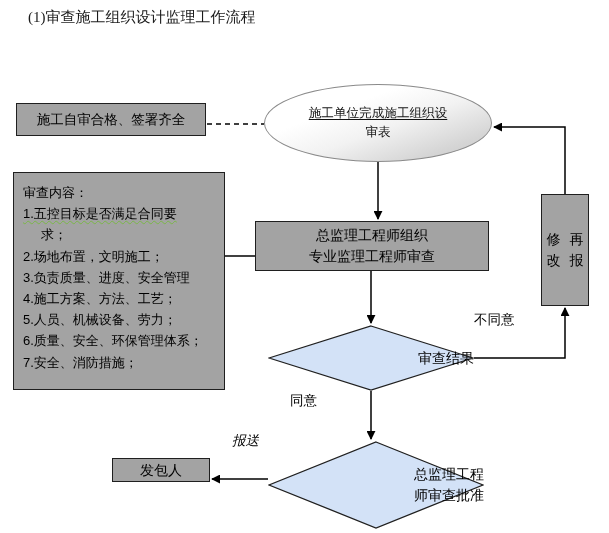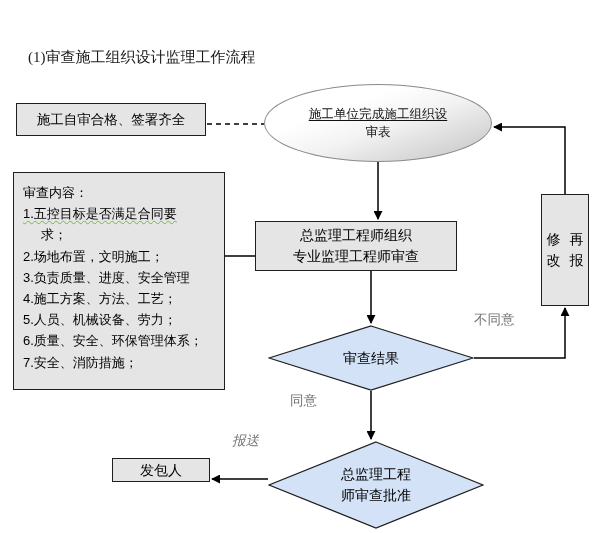--- a/index.html
+++ b/index.html
@@ -23,33 +23,32 @@
   }
   .page-title {
     position: absolute;
     left: 28px;
     top: 7px;
     font-size: 15px;
     line-height: 20px;
     color: #1a1a1a;
     white-space: nowrap;
     font-family: "Liberation Serif", "DejaVu Serif", serif;
-    margin-top: 40px;
   }
   
   .node {
     position: absolute;
     box-sizing: border-box;
     display: flex;
     align-items: center;
     justify-content: center;
     text-align: center;
   }
   .rect {
-    background: #e5e5e5;
+    background: #a3a3a3;
     border: 1.3px solid #1f1f1f;
     font-size: 13.5px;
     line-height: 19px;
   }
   
   #box-selfcheck {
     left: 16px;
     top: 103px;
     width: 190px;
     height: 33px;
@@ -77,21 +76,21 @@
     text-decoration: underline;
     text-decoration-style: wavy;
     text-decoration-color: #7ab648;
     text-decoration-thickness: 1px;
     text-underline-offset: 2px;
   }
   
   #box-process {
     left: 255px;
     top: 221px;
-    width: 202px;
+    width: 234px;
     height: 50px;
     flex-direction: column;
     font-size: 14px;
     line-height: 21px;
   }
   
   #box-revise {
     left: 541px;
     top: 194px;
     width: 48px;
@@ -119,38 +118,39 @@
     background: linear-gradient(160deg, #ffffff 0%, #ffffff 32%, #f2f2f2 55%, #d5d5d5 82%, #c7c7c7 100%);
     flex-direction: column;
     font-size: 12.6px;
     line-height: 18px;
     color: #111111;
   }
   #ellipse-start .ul {
     text-decoration: underline;
     text-decoration-thickness: 1px;
     text-underline-offset: 2px;
+    font-family: Liberation Mono, monospace;
   }
   
   .diamond-wrap {
     position: absolute;
   }
   .diamond-wrap svg {
     display: block;
     position: absolute;
     left: 0; top: 0;
   }
   .diamond-label {
     position: absolute;
     left: 0; top: 0;
     width: 100%;
     height: 100%;
     display: flex;
     flex-direction: column;
-    align-items: center;
+    align-items: flex-end;
     justify-content: center;
     text-align: center;
     font-size: 14px;
     line-height: 21px;
     pointer-events: none;
   }
   #diamond-result {
     left: 268px;
     top: 325px;
     width: 206px;
@@ -161,21 +161,21 @@
     top: 441px;
     width: 216px;
     height: 88px;
   }
   
   .edge-label {
     position: absolute;
     font-size: 13.5px;
     line-height: 18px;
     white-space: nowrap;
-    color: #737373;
+    color: #000000;
     text-align: right;
   }
   #label-agree  { left: 290px; top: 392px; }
   #label-disagree { left: 474px; top: 311px; }
   #label-submit { left: 232px; top: 432px; font-style: italic; }
 </style>
 </head>
 <body>
 
 <svg id="canvas" viewBox="0 0 609 533" width="609" height="533" xmlns="http://www.w3.org/2000/svg">

